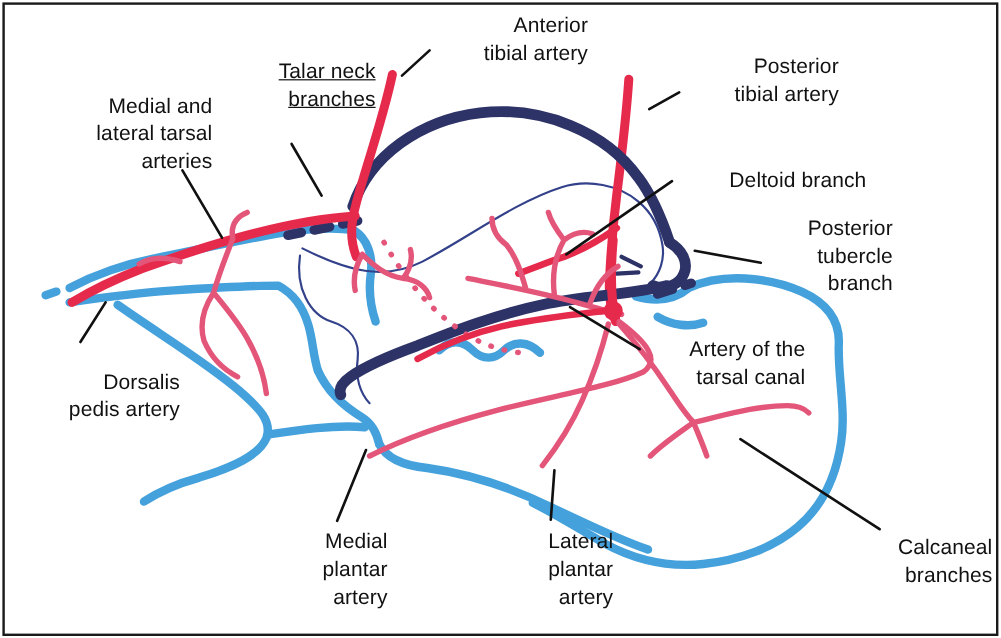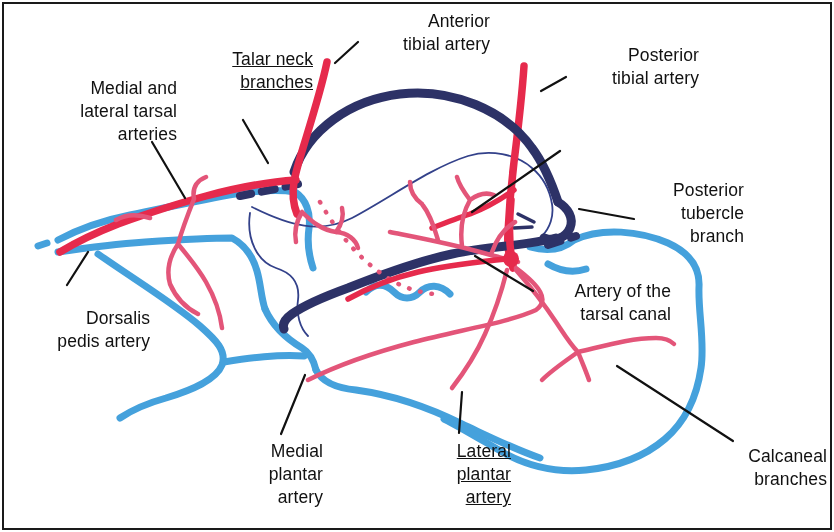--- a/index.html
+++ b/index.html
@@ -137,33 +137,34 @@
   <div class="label" style="left:173px;top:48px;width:140px;text-decoration:underline;">Talar neck
 branches</div>
 
   <div class="label" style="left:17px;top:77px;width:160px;">Medial and
 lateral tarsal
 arteries</div>
 
   <div class="label" style="left:0px;top:287px;width:150px;margin-top:20px;">Dorsalis
 pedis artery</div>
 
+  <div class="label" style="left:562px;top:139px;width:160px;">Deltoid branch</div>
 
   <div class="label" style="left:624px;top:179px;width:120px;">Posterior
 tubercle
 branch</div>
 
   <div class="label" style="left:521px;top:280px;width:150px;">Artery of the
 tarsal canal</div>
 
   <div class="label" style="left:203px;top:440px;width:120px;">Medial
 plantar
 artery</div>
 
-  <div class="label" style="left:391px;top:440px;width:120px;text-decoration:underline;">Lateral
+  <div class="label" style="left:391px;top:440px;width:120px;">Lateral
 plantar
 artery</div>
 
   <div class="label" style="left:677px;top:445px;width:150px;">Calcaneal
 branches</div>
 
   <div id="frame"></div>
 </div>
 
 </body></html>

